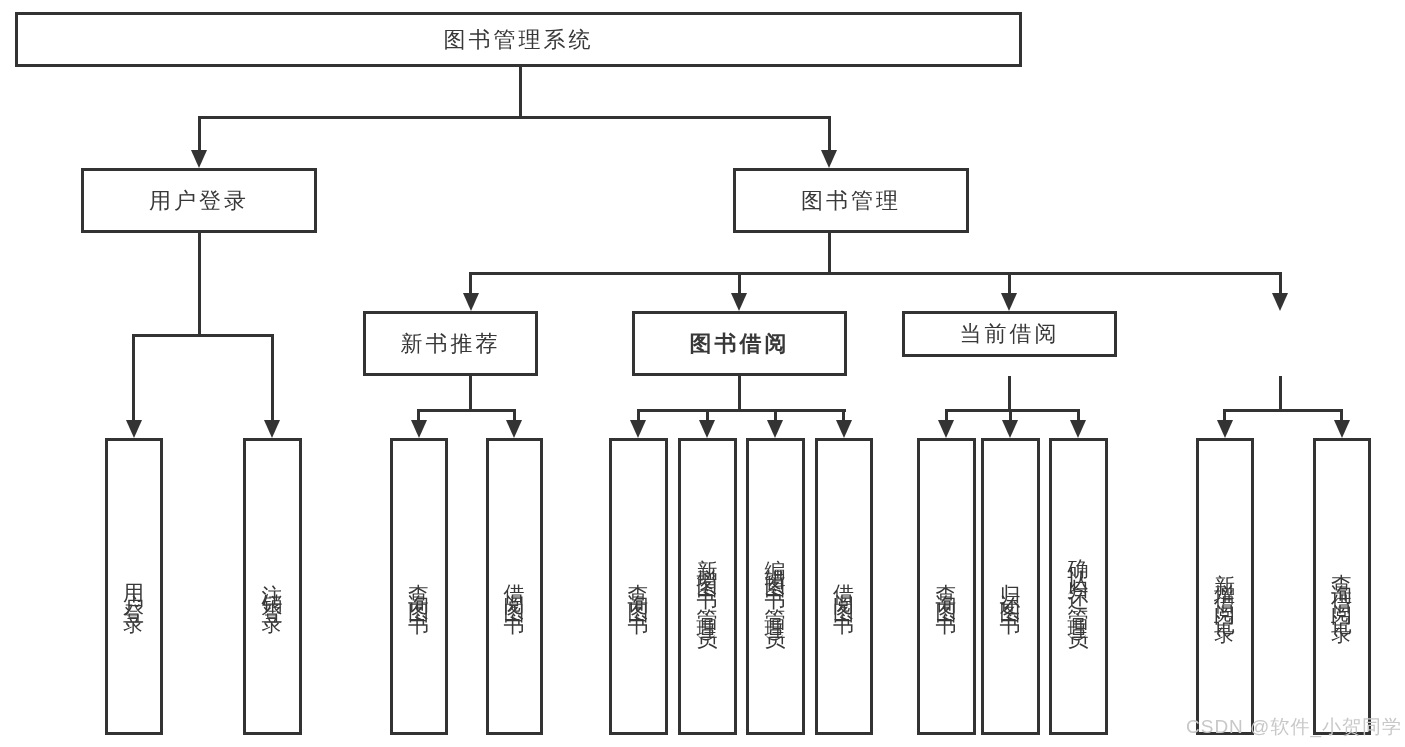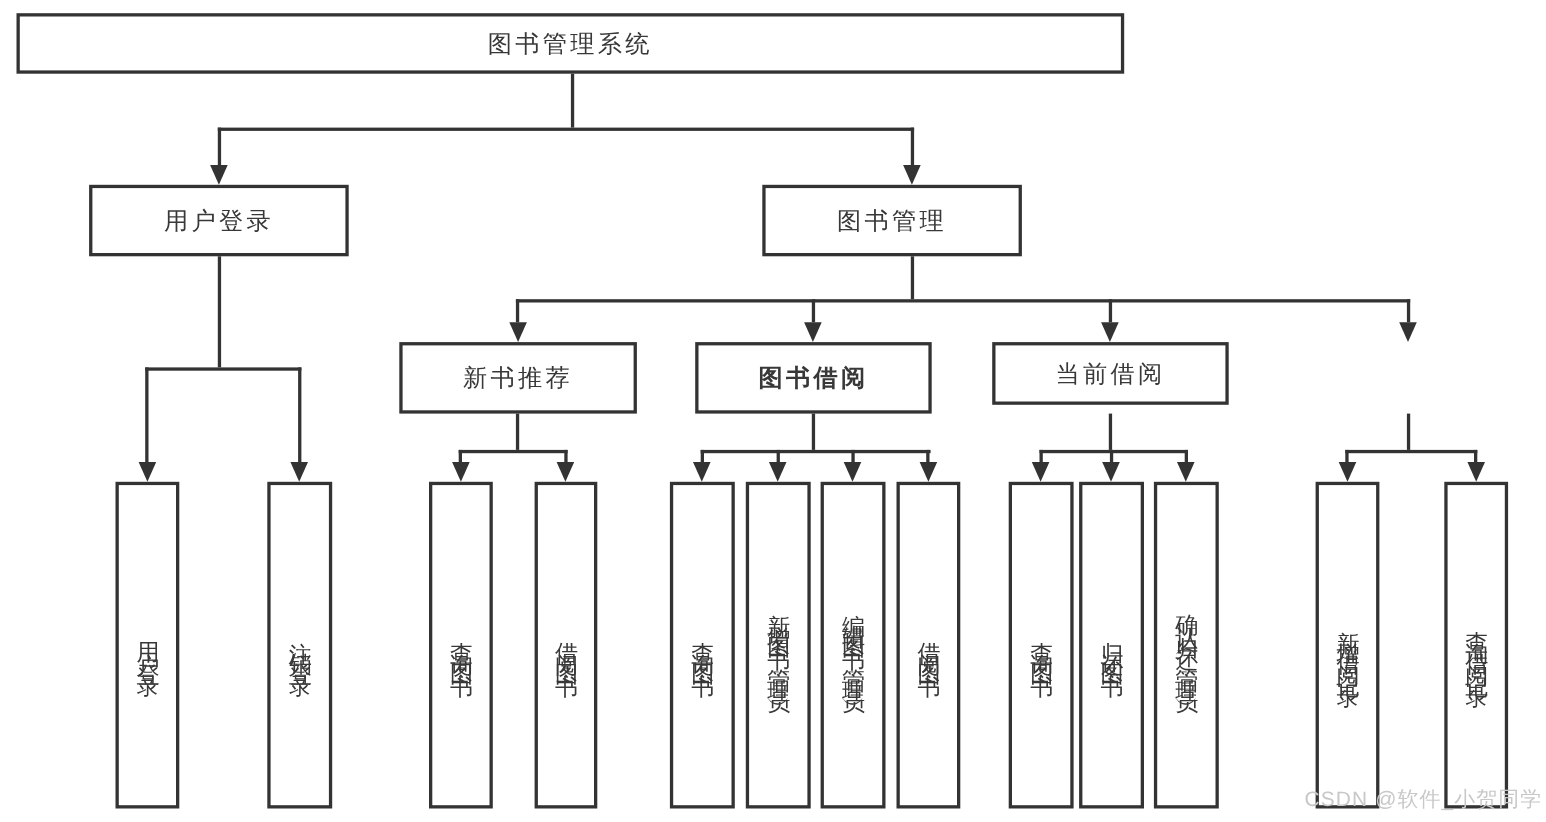--- a/index.html
+++ b/index.html
@@ -44,31 +44,31 @@
 
 <div class="canvas">
 
   <div class="node" style="left:15px;top:12px;width:1007px;height:55px;">
     <span class="lbl-h">图书管理系统</span>
   </div>
 
   <div class="node" style="left:81px;top:168px;width:236px;height:65px;">
     <span class="lbl-h">用户登录</span>
   </div>
-  <div class="node" style="left:693px;top:168px;width:236px;height:65px;">
+  <div class="node" style="left:733px;top:168px;width:236px;height:65px;">
     <span class="lbl-h">图书管理</span>
   </div>
 
-  <div class="node" style="left:363px;top:311px;width:216px;height:65px;">
+  <div class="node" style="left:363px;top:311px;width:175px;height:65px;">
     <span class="lbl-h">新书推荐</span>
   </div>
   <div class="node" style="left:632px;top:311px;width:215px;height:65px;font-weight:bold;">
     <span class="lbl-h">图书借阅</span>
   </div>
-  <div class="node" style="left:902px;top:311px;width:215px;height:57px;">
+  <div class="node" style="left:902px;top:311px;width:215px;height:46px;">
     <span class="lbl-h">当前借阅</span>
   </div>
 
   <div class="node" style="left:105px;top:438px;width:58px;height:297px;">
     <span class="lbl-v">用户登录</span>
   </div>
   <div class="node" style="left:243px;top:438px;width:59px;height:297px;">
     <span class="lbl-v">注销登录</span>
   </div>
   <div class="node" style="left:390px;top:438px;width:58px;height:297px;">

